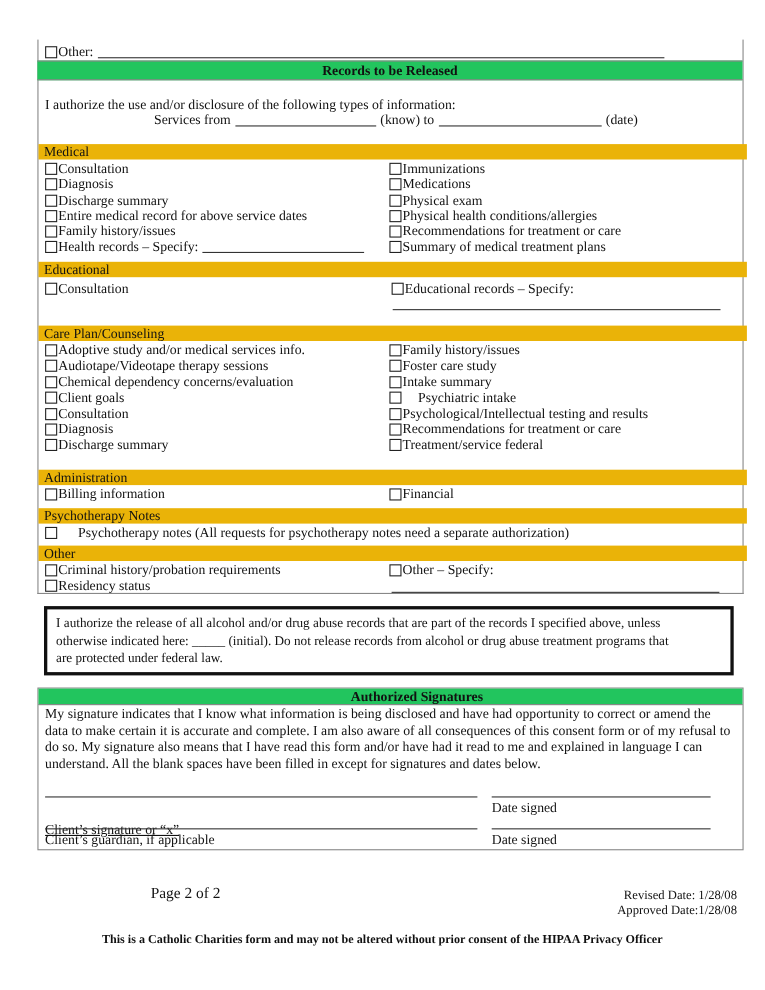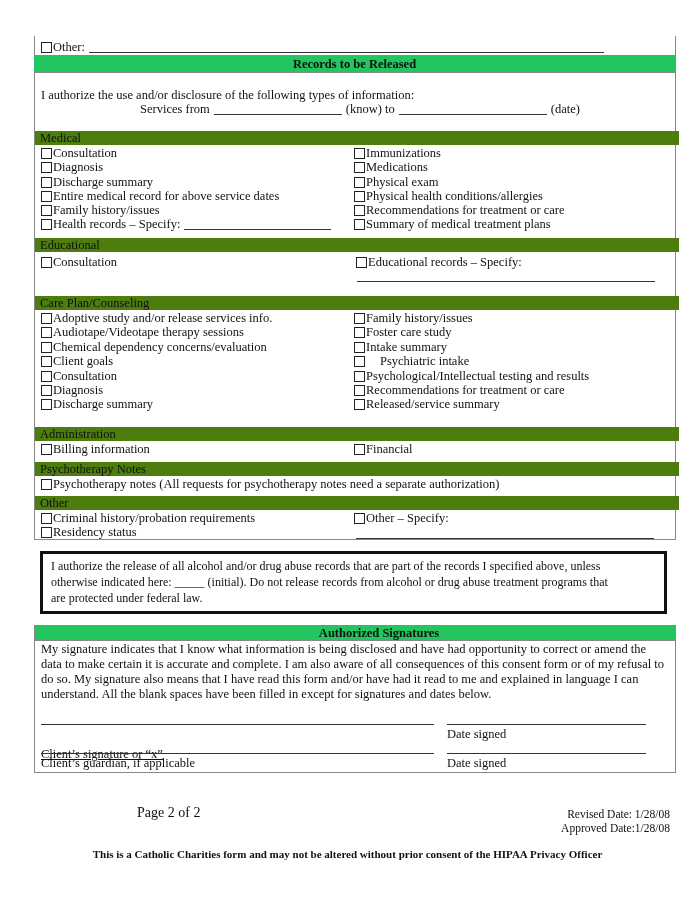--- a/index.html
+++ b/index.html
@@ -1,21 +1,21 @@
 <!DOCTYPE html>
 <html><head>
 <meta charset="utf-8">
 <style>
   html, body { margin:0; padding:0; background:#ffffff; }
   body { width:695px; height:900px; position:relative; overflow:hidden;
          font-family:"Liberation Serif", "DejaVu Serif", serif; font-size:12.5px; color:#111; }
   .abs { position:absolute; }
   .frame { position:absolute; left:34px; top:36px; width:640px; height:503px;
            border-left:1.5px solid #888; border-right:1.5px solid #888; border-bottom:1.5px solid #888; }
-  .band { position:absolute; left:0; right:0; background:#4d7c0f; }
+  .band { position:absolute; left:0; right:0; background:#eab308; }
   .hdr-band { border-top:1.5px solid #888; border-bottom:1.5px solid #888; background:#22c55e;
               text-align:center; font-weight:bold; font-size:12.5px; }
   .cat { padding-left:5px; font-size:12.5px; line-height:14px; }
   .cb-row { position:absolute; display:flex; align-items:center; white-space:nowrap; line-height:14px; height:14px; }
   .box { width:11px; height:11px; border:1px solid #222; display:inline-block; margin-right:1px; box-sizing:border-box; background:#fff; }
   .uline { display:inline-block; border-bottom:1px solid #333; height:11px; }
   .alc { position:absolute; left:40px; top:551px; width:613px; height:57px; border:3px solid #111; box-sizing:content-box;
          padding:0 0 0 8px; font-size:12px; line-height:16px; }
   .alc p { margin:4px 0 0 0; }
   .sig { position:absolute; left:34px; top:625px; width:640px; height:146px;
@@ -110,21 +110,21 @@
   </div>
 <div class="cb-row" style="left:356px;top:255px;">
     <span class="box"></span>
     <span>Educational records – Specify:</span>
   </div>
 <div class="abs uline" style="left:357px;top:270px;width:298px;"></div>
 
 <div class="abs band cat" style="left:35px;width:639px;top:296px;height:14px;">Care Plan/Counseling</div>
 <div class="cb-row" style="left:41px;top:311px;">
     <span class="box"></span>
-    <span>Adoptive study and/or release services info.</span>
+    <span>Adoptive study and/or medical services info.</span>
   </div>
 <div class="cb-row" style="left:41px;top:325px;">
     <span class="box"></span>
     <span>Audiotape/Videotape therapy sessions</span>
   </div>
 <div class="cb-row" style="left:41px;top:340px;">
     <span class="box"></span>
     <span>Chemical dependency concerns/evaluation</span>
   </div>
 <div class="cb-row" style="left:41px;top:354px;">
@@ -163,35 +163,35 @@
 <div class="cb-row" style="left:354px;top:369px;">
     <span class="box"></span>
     <span>Psychological/Intellectual testing and results</span>
   </div>
 <div class="cb-row" style="left:354px;top:383px;">
     <span class="box"></span>
     <span>Recommendations for treatment or care</span>
   </div>
 <div class="cb-row" style="left:354px;top:397px;">
     <span class="box"></span>
-    <span>Released/service summary</span>
+    <span>Treatment/service federal</span>
   </div>
 
 <div class="abs band cat" style="left:35px;width:639px;top:427px;height:14px;">Administration</div>
 <div class="cb-row" style="left:41px;top:442px;">
     <span class="box"></span>
     <span>Billing information</span>
   </div>
 <div class="cb-row" style="left:354px;top:442px;">
     <span class="box"></span>
     <span>Financial</span>
   </div>
 
 <div class="abs band cat" style="left:35px;width:639px;top:462px;height:14px;">Psychotherapy Notes</div>
-<div class="cb-row" style="left:41px;top:477px;">
+<div class="cb-row" style="left:41px;top:477px;gap:18px;">
     <span class="box"></span>
     <span>Psychotherapy notes (All requests for psychotherapy notes need a separate authorization)</span>
   </div>
 
 <div class="abs band cat" style="left:35px;width:639px;top:496px;height:14px;">Other</div>
 <div class="cb-row" style="left:41px;top:511px;">
     <span class="box"></span>
     <span>Criminal history/probation requirements</span>
   </div>
 <div class="cb-row" style="left:41px;top:525px;">

